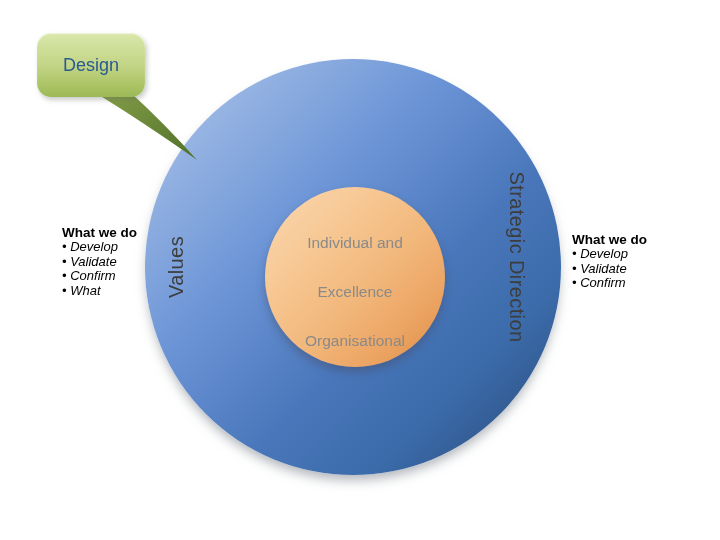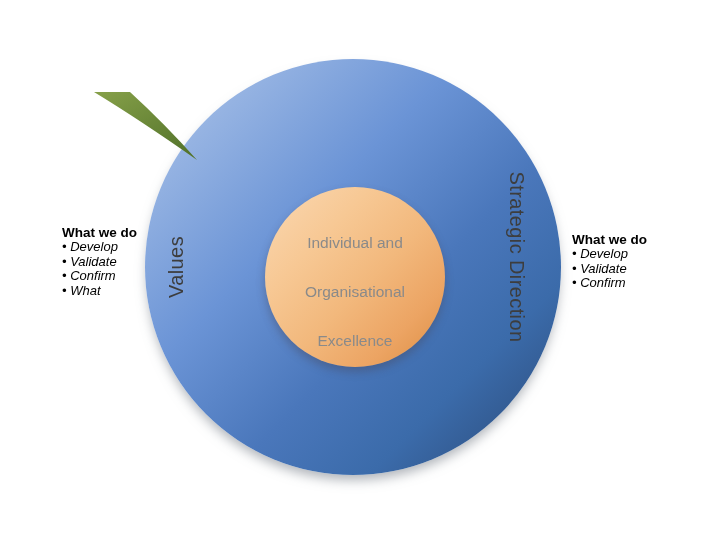--- a/index.html
+++ b/index.html
@@ -136,26 +136,29 @@
   <svg class="callout-tail" viewBox="0 0 120 80" xmlns="http://www.w3.org/2000/svg">
     <defs>
       <linearGradient id="tailGrad" x1="0" y1="0" x2="0.8" y2="1">
         <stop offset="0" stop-color="#86a049"></stop>
         <stop offset="1" stop-color="#54742b"></stop>
       </linearGradient>
     </defs>
     <path d="M9,4 L45,4 Q80,36 112,72 Q55,32 9,4 Z" fill="url(#tailGrad)"></path>
   </svg>
 
+  <div class="callout">
+    <span>Design</span>
+  </div>
 
   <div class="inner-circle">
     <div class="inner-text">
       <span>Individual and</span>
+      <span>Excellence</span>
       <span>Organisational</span>
-      <span>Excellence</span>
     </div>
   </div>
 
   <div class="rim-label values-label">Values</div>
 
   <div class="rim-label strategic-label">Strategic Direction</div>
 
   <div class="side-panel left">
     <div class="panel-title">What we do</div>
     <ul class="bullets">

